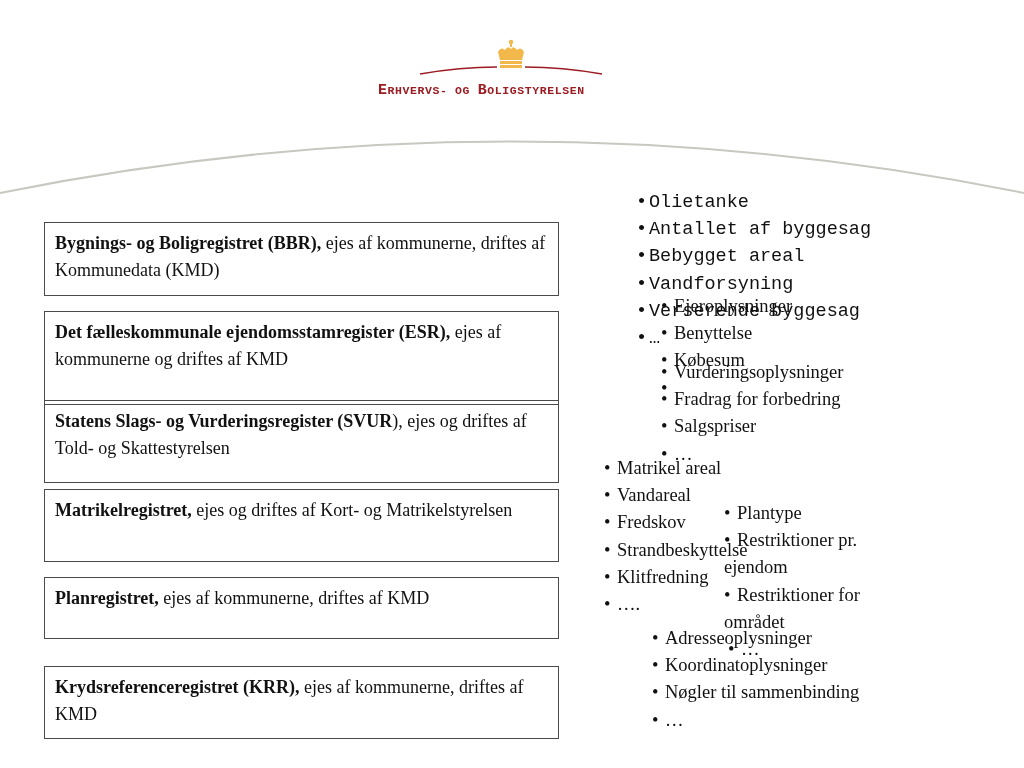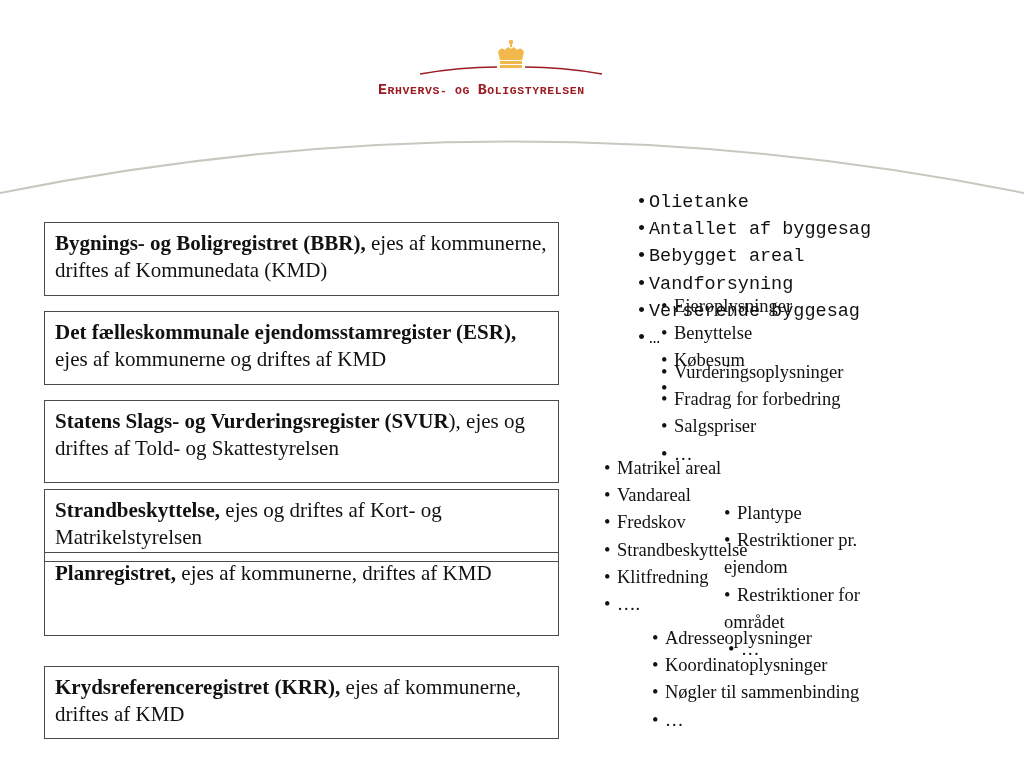--- a/index.html
+++ b/index.html
@@ -45,21 +45,21 @@
       width: 1024px;
       height: 80px;
     }
     .reg-box {
       position: absolute;
       left: 44px;
       width: 515px;
       border: 1px solid #4a4a4a;
       box-sizing: border-box;
       padding: 7px 10px 0 10px;
-      font-size: 21px;
+      font-size: 18px;
       line-height: 27px;
       background: transparent;
     }
     .reg-box b { font-weight: bold; }
     .bullets {
       position: absolute;
       margin: 0;
       padding: 0;
       list-style: none;
       font-size: 18.5px;
@@ -87,30 +87,30 @@
   <div class="logo-text"><span class="big">E</span><span>RHVERVS- OG </span><span class="big">B</span><span>OLIGSTYRELSEN</span></div>
 </div>
 
 <svg class="arc" viewBox="0 0 1024 80">
   <path d="M0 63 Q512 -40 1024 63" stroke="#c8c8c0" stroke-width="2" fill="none"></path>
 </svg>
 
 <div class="reg-box" style="top:222px;height:74px;">
   <b>Bygnings- og Boligregistret (BBR),</b><span> ejes af kommunerne, driftes af Kommunedata (KMD)</span>
 </div>
-<div class="reg-box" style="top:311px;height:74px;">
+<div class="reg-box" style="top:311px;height:94px;">
   <b>Det fælleskommunale ejendomsstamregister (ESR),</b><span> ejes af kommunerne og driftes af KMD</span>
 </div>
 <div class="reg-box" style="top:400px;height:83px;">
   <b>Statens Slags- og Vurderingsregister (SVUR</b><span>), ejes og driftes af Told- og Skattestyrelsen</span>
 </div>
 <div class="reg-box" style="top:489px;height:73px;">
-  <b>Strandbeskyttelse,</b><span> ejes og driftes af Kort- og Matrikelstyrelsen</span>
+  <b>Matrikelregistret,</b><span> ejes og driftes af Kort- og Matrikelstyrelsen</span>
 </div>
-<div class="reg-box" style="top:552px;height:84px;">
+<div class="reg-box" style="top:577px;height:62px;">
   <b>Planregistret,</b><span> ejes af kommunerne, driftes af KMD</span>
 </div>
 <div class="reg-box" style="top:666px;height:73px;">
   <b>Krydsreferenceregistret (KRR),</b><span> ejes af kommunerne, driftes af KMD</span>
 </div>
 
 <ul class="bullets" style="left:636px;top:189px;font-family:Liberation Mono, monospace;">
   <li><span class="dot">•</span><span>Olietanke</span></li>
   <li><span class="dot">•</span><span>Antallet af byggesag</span></li>
   <li><span class="dot">•</span><span>Bebygget areal</span></li>

